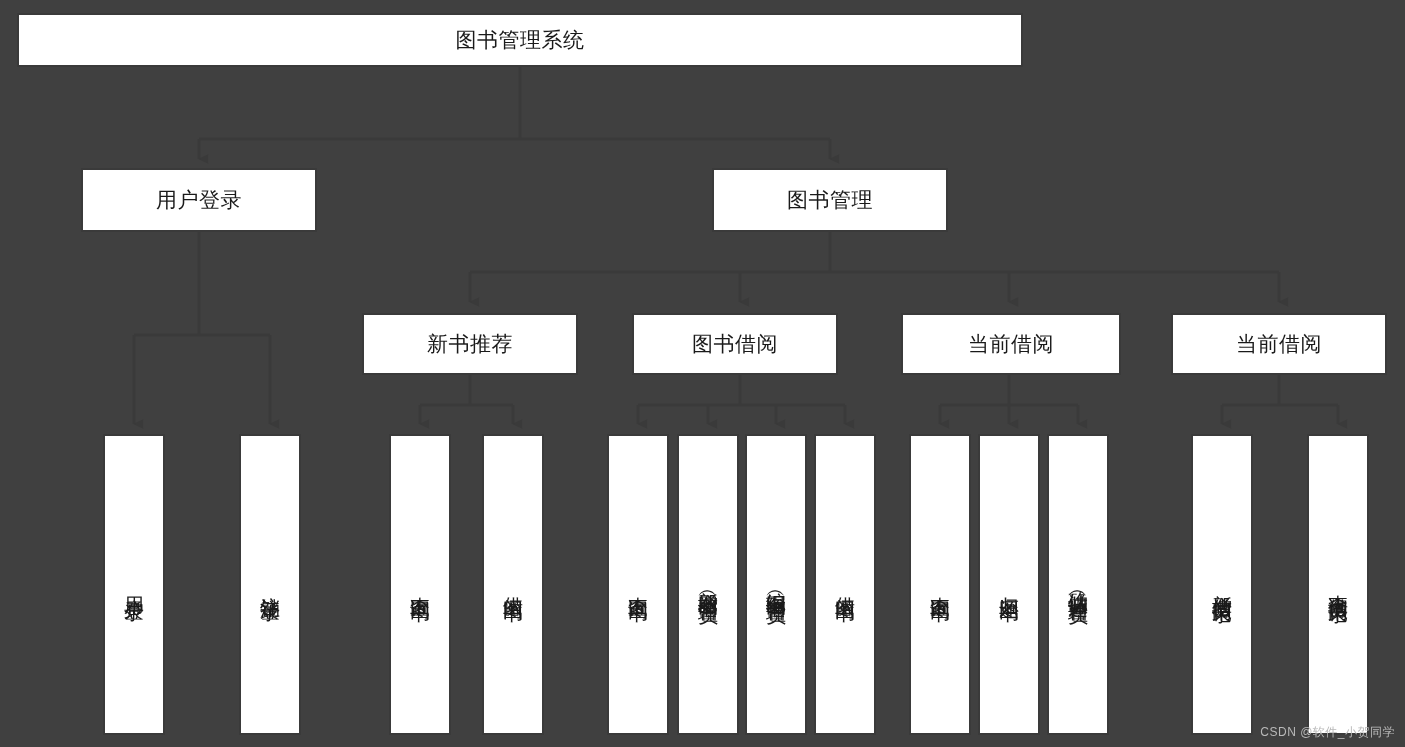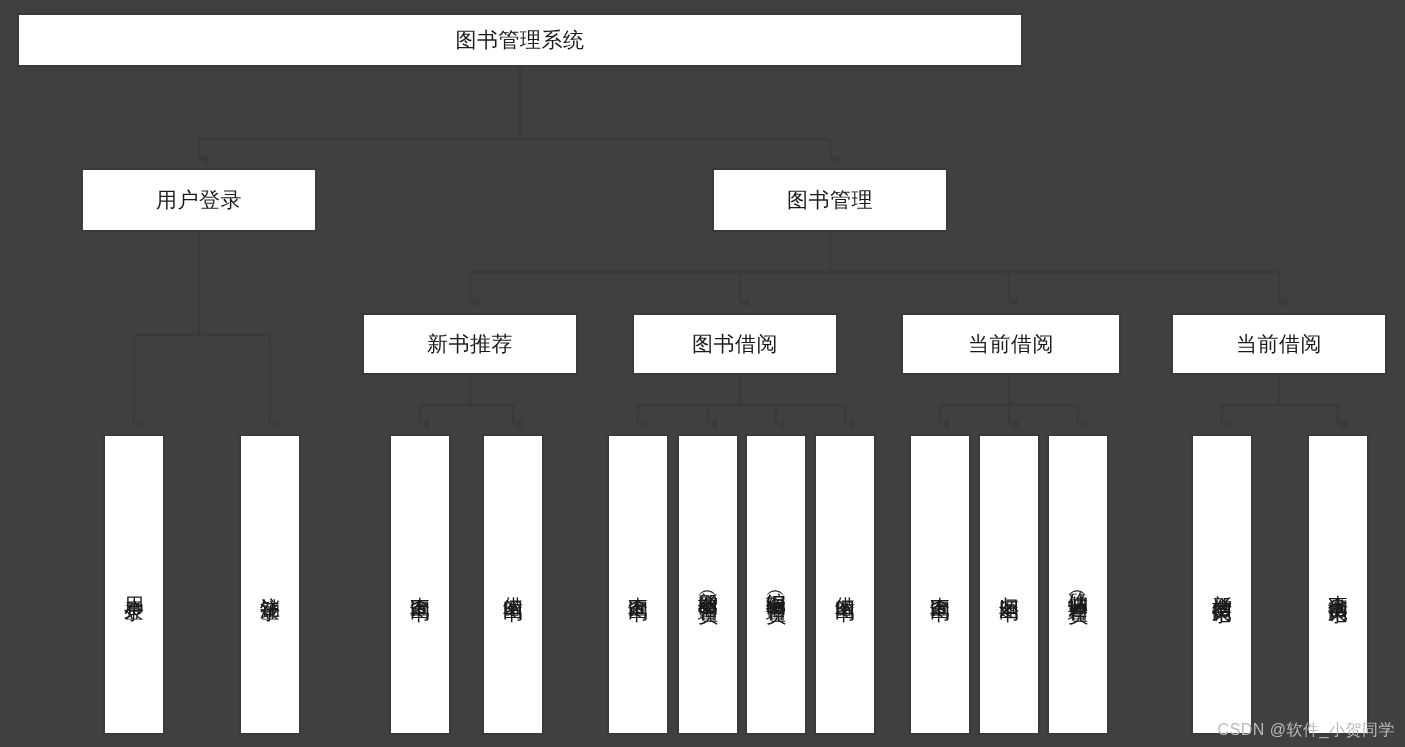--- a/index.html
+++ b/index.html
@@ -48,21 +48,21 @@
     text-orientation: upright;
     font-size: 20px;
     letter-spacing: 2px;
     line-height: 1.05;
     white-space: normal;
   }
   .watermark {
     position: absolute;
     right: 10px;
     bottom: 6px;
-    font-size: 16px;
+    font-size: 12px;
     color: #b9b9b9;
     letter-spacing: 0.5px;
     white-space: nowrap;
     pointer-events: none;
   }
 </style>
 </head>
 <body>
 
 <div id="diagram-root">

